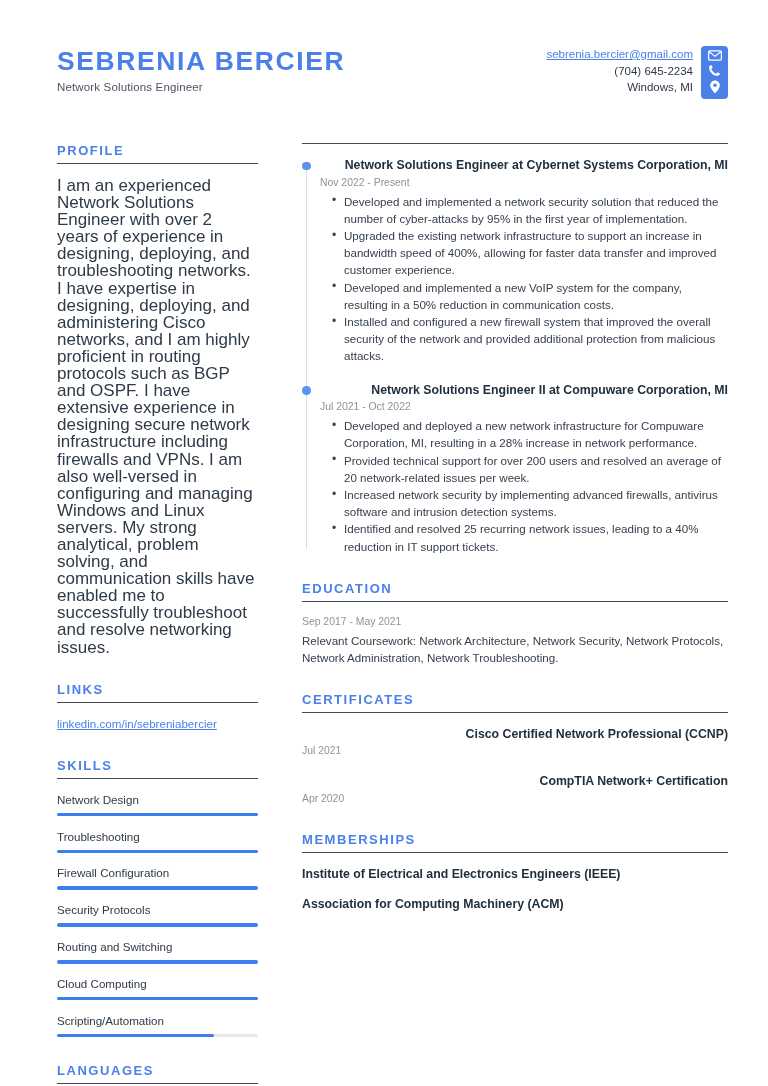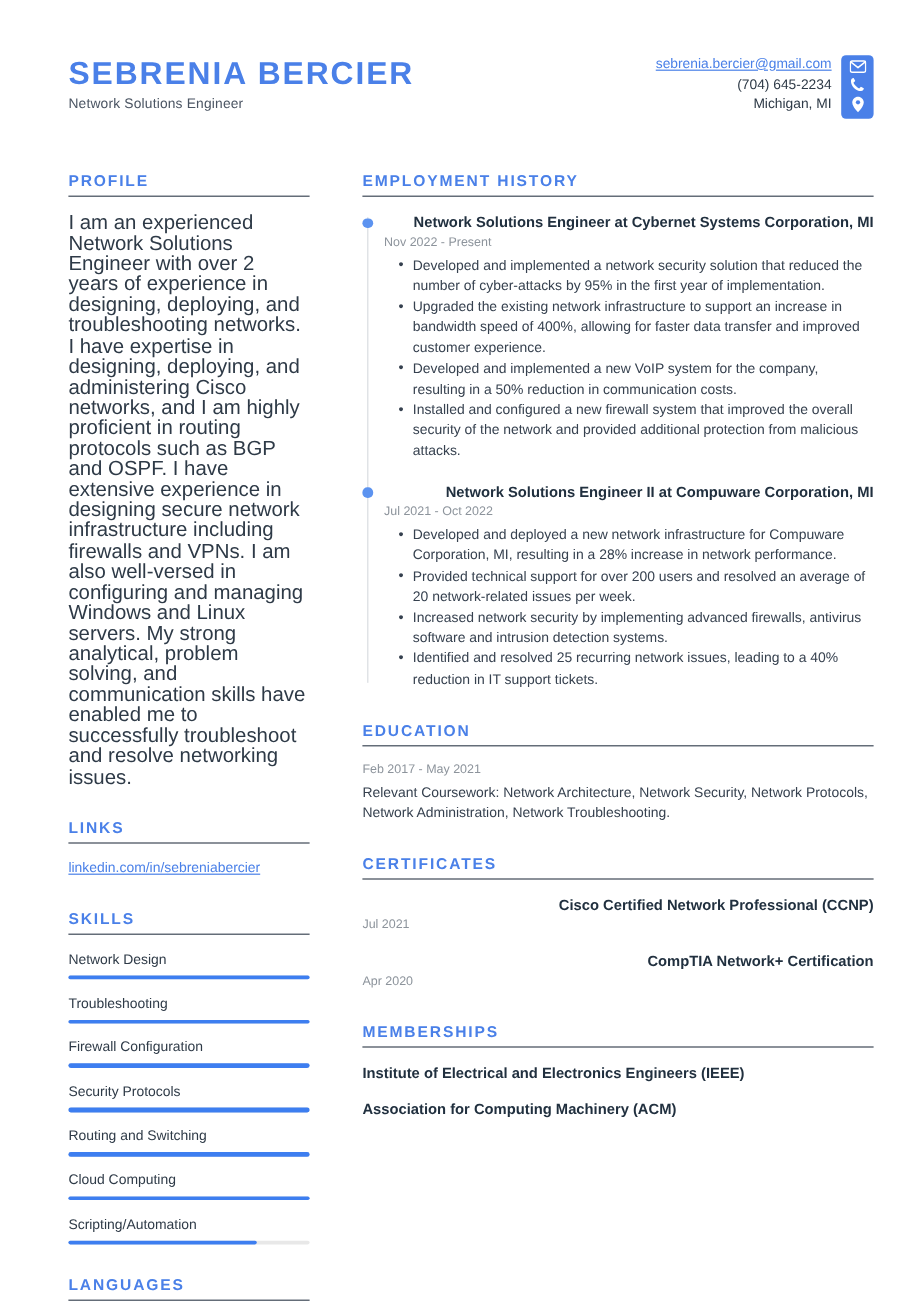--- a/index.html
+++ b/index.html
@@ -222,21 +222,21 @@
   <div class="header">
     <div class="identity">
       <h1 class="full-name">SEBRENIA BERCIER</h1>
       <p class="job-title">Network Solutions Engineer</p>
     </div>
 
     <div class="contact-wrap">
       <div class="contact-lines">
         <div><a href="#">sebrenia.bercier@gmail.com</a></div>
         <div>(704) 645-2234</div>
-        <div>Michigan, MI</div>
+        <div>Windows, MI</div>
       </div>
       <div class="contact-icons">
         <span>
           <svg width="14" height="11" viewBox="0 0 16 12">
               <rect x="0.7" y="0.7" width="14.6" height="10.6" rx="1.6" fill="none" stroke="#ffffff" stroke-width="1.4"></rect>
               <path d="M1.4 1.8 L8 7 L14.6 1.8" fill="none" stroke="#ffffff" stroke-width="1.4" stroke-linecap="round" stroke-linejoin="round"></path>
             </svg>
         </span>
         <span>
           <svg width="13" height="13" viewBox="0 0 16 16">
@@ -335,21 +335,20 @@
         </div>
       </div>
 
     </div>
 
     <div class="gutter"></div>
 
     <div class="maincol">
 
       <div class="section">
-        <div class="sec-head">EMPLOYMENT HISTORY</div>
         <div class="sec-rule"></div>
 
         <div class="timeline">
           <div class="timeline-line"></div>
 
           <div class="entry">
             <span class="entry-dot"></span>
             <p class="entry-title">Network Solutions Engineer at Cybernet Systems Corporation, MI</p>
             <p class="entry-date">Nov 2022 - Present</p>
             <ul class="bullets">
@@ -371,21 +370,21 @@
               <li>Identified and resolved 25 recurring network issues, leading to a 40% reduction in IT support tickets.</li>
             </ul>
           </div>
         </div>
       </div>
 
       <div class="section">
         <div class="sec-head">EDUCATION</div>
         <div class="sec-rule"></div>
         <div class="plain-entry">
-          <p class="entry-date">Feb 2017 - May 2021</p>
+          <p class="entry-date">Sep 2017 - May 2021</p>
           <p class="entry-body">Relevant Coursework: Network Architecture, Network Security, Network Protocols, Network Administration, Network Troubleshooting.</p>
         </div>
       </div>
 
       <div class="section">
         <div class="sec-head">CERTIFICATES</div>
         <div class="sec-rule"></div>
         <div class="plain-entry">
           <p class="entry-title">Cisco Certified Network Professional (CCNP)</p>
           <p class="entry-date">Jul 2021</p>

